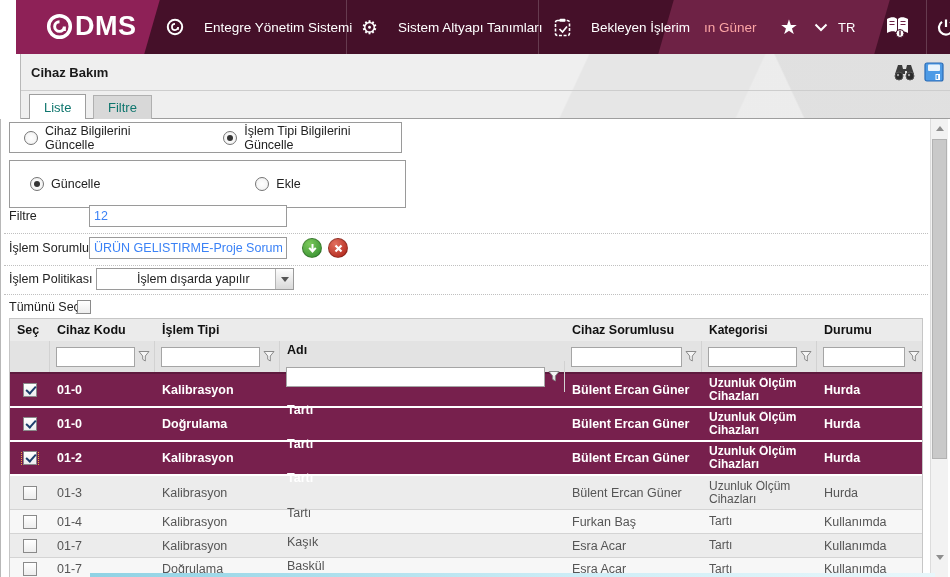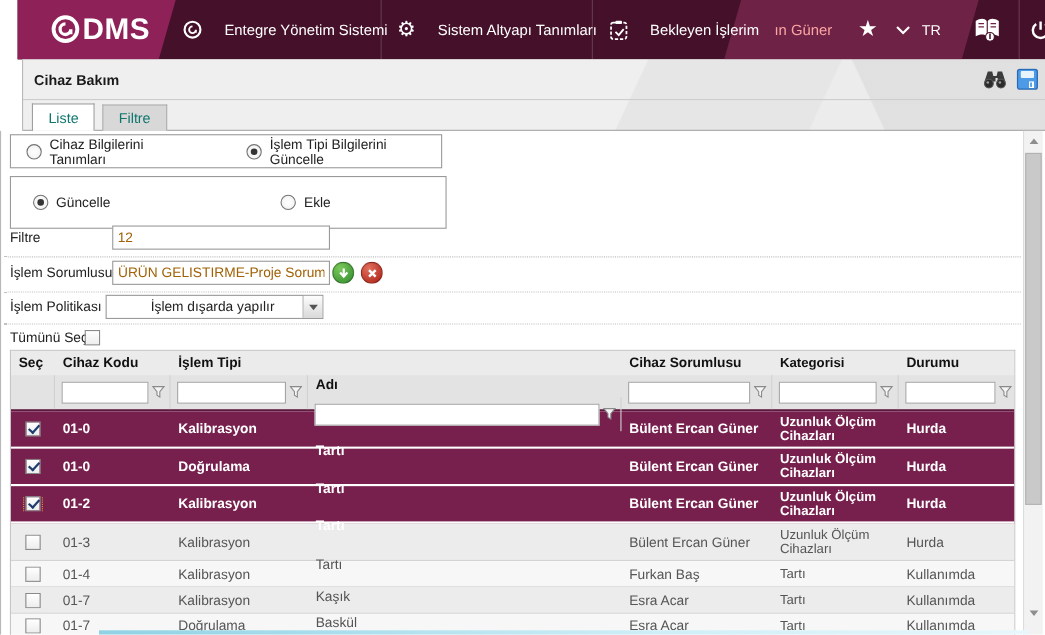--- a/index.html
+++ b/index.html
@@ -44,21 +44,21 @@
   
   .content { position:absolute; left:0; top:119px; width:950px; height:458px; background:#fff; border-left:1px solid #b8b8b8; }
   .groupbox { position:absolute; border:1px solid #9a9a9a; background:#fff; display:flex; align-items:center; }
   .gb1 { left:8px; top:3px; width:393px; height:31px; }
   .gb2 { left:8px; top:41px; width:397px; height:48px; }
   .radio-opt { display:flex; align-items:center; gap:7px; font-size:12.5px; color:#222; cursor:pointer; }
   .radio { width:14px; height:14px; border-radius:50%; border:1px solid #747474; background:radial-gradient(#fff,#efefef); position:relative; flex:0 0 auto; }
   .radio.on::after { content:""; position:absolute; left:3px; top:3px; width:6px; height:6px; border-radius:50%; background:#343434; }
   .formrow { position:absolute; left:0; width:922px; display:flex; align-items:center; }
   .flabel { position:absolute; left:8px; font-size:12.5px; color:#222; }
-  .tinput { position:absolute; left:101px; height:22px; width:198px; border:1px solid #9a9a9a; font-size:12.5px; padding:0 4px; font-family:"Liberation Sans",sans-serif; color:#a16207; background:#fff; }
+  .tinput { position:absolute; left:88px; height:22px; width:198px; border:1px solid #9a9a9a; font-size:12.5px; padding:0 4px; font-family:"Liberation Sans",sans-serif; color:#3b82f6; background:#fff; }
   .dotted { position:absolute; left:3px; width:924px; border-top:1px dotted #c0c0c0; }
   .round-btn { position:absolute; width:20px; height:20px; border-radius:50%; display:flex; align-items:center; justify-content:center; cursor:pointer; border:1px solid rgba(0,0,0,0.25); }
   .btn-green { background:radial-gradient(circle at 35% 28%, #7cc95b, #2f8a2d); }
   .btn-red { background:radial-gradient(circle at 35% 28%, #e2705f, #ab1d12); }
   .selectbox { position:absolute; left:95px; height:22px; width:198px; border:1px solid #9a9a9a; background:#fff; display:flex; align-items:center; cursor:pointer; }
   .selectbox .sel-text { flex:1; font-size:12.5px; padding:0 5px; color:#222; white-space:nowrap; overflow:hidden;margin-left:35px; }
   .sel-btn { width:18px; height:100%; background:linear-gradient(#fdfdfd,#d9d9d9); border-left:1px solid #b5b5b5; display:flex; align-items:center; justify-content:center; }
   .caret-down { width:0; height:0; border-left:4px solid transparent; border-right:4px solid transparent; border-top:5px solid #555; }
   .cb { width:14px; height:14px; background:linear-gradient(#fff,#ededed); border:1px solid #8a8a8a; display:inline-block; position:relative; flex:0 0 auto; cursor:pointer; }
   .cb.checked::after { content:""; position:absolute; left:2px; top:2px; width:8px; height:4px; border-left:2px solid #1e3f6d; border-bottom:2px solid #1e3f6d; transform:rotate(-48deg); }
@@ -203,21 +203,21 @@
     <div class="tab inactive">Filtre</div>
     <div class="tab active">Liste</div>
   </div>
 </div>
 
 <div class="content">
 
   <div class="groupbox gb1">
     <label class="radio-opt" style="margin-left:14px">
       <span class="radio"></span>
-      <span>Cihaz Bilgilerini Tanımları</span>
+      <span>Cihaz Bilgilerini Güncelle</span>
     </label>
     <label class="radio-opt" style="margin-left:42px">
       <span class="radio on"></span>
       <span>İşlem Tipi Bilgilerini Güncelle</span>
     </label>
   </div>
 
   <div class="groupbox gb2">
     <label class="radio-opt" style="margin-left:20px">
       <span class="radio on"></span>

